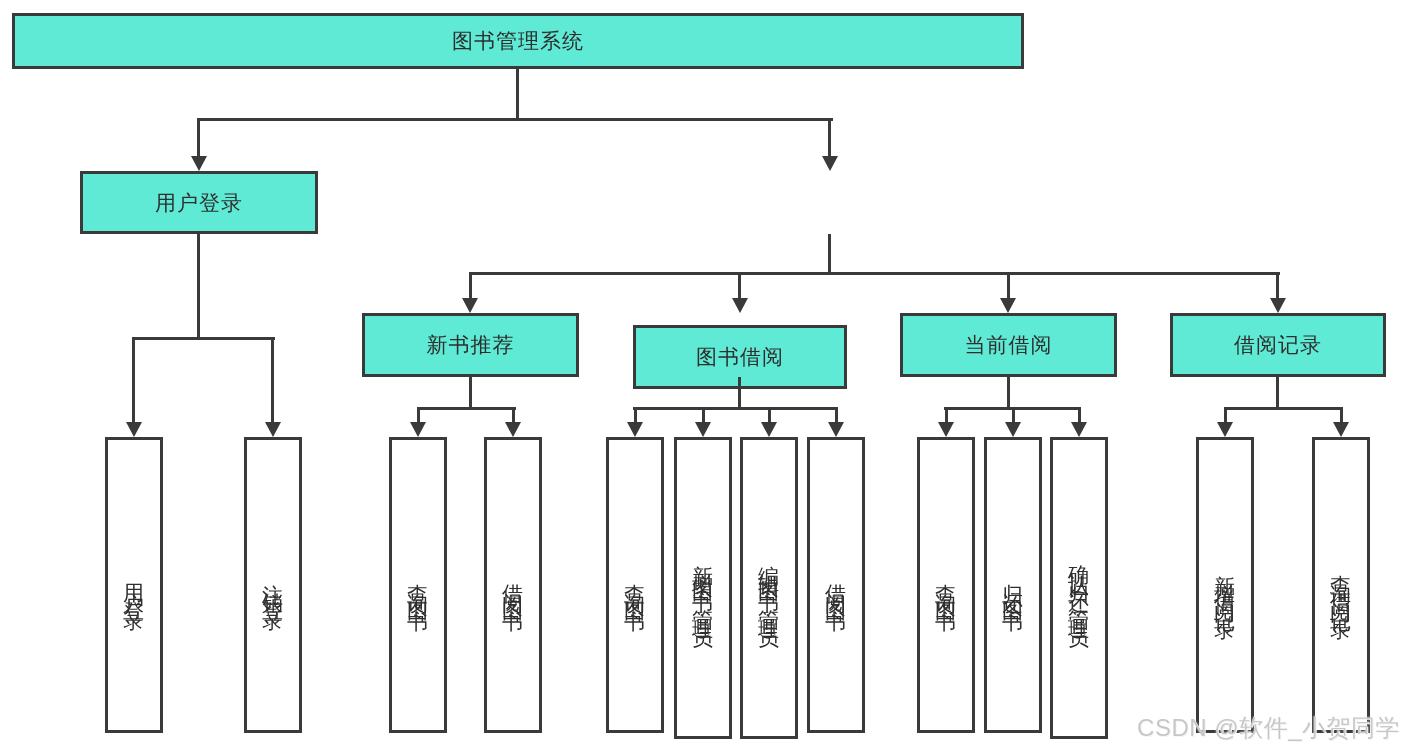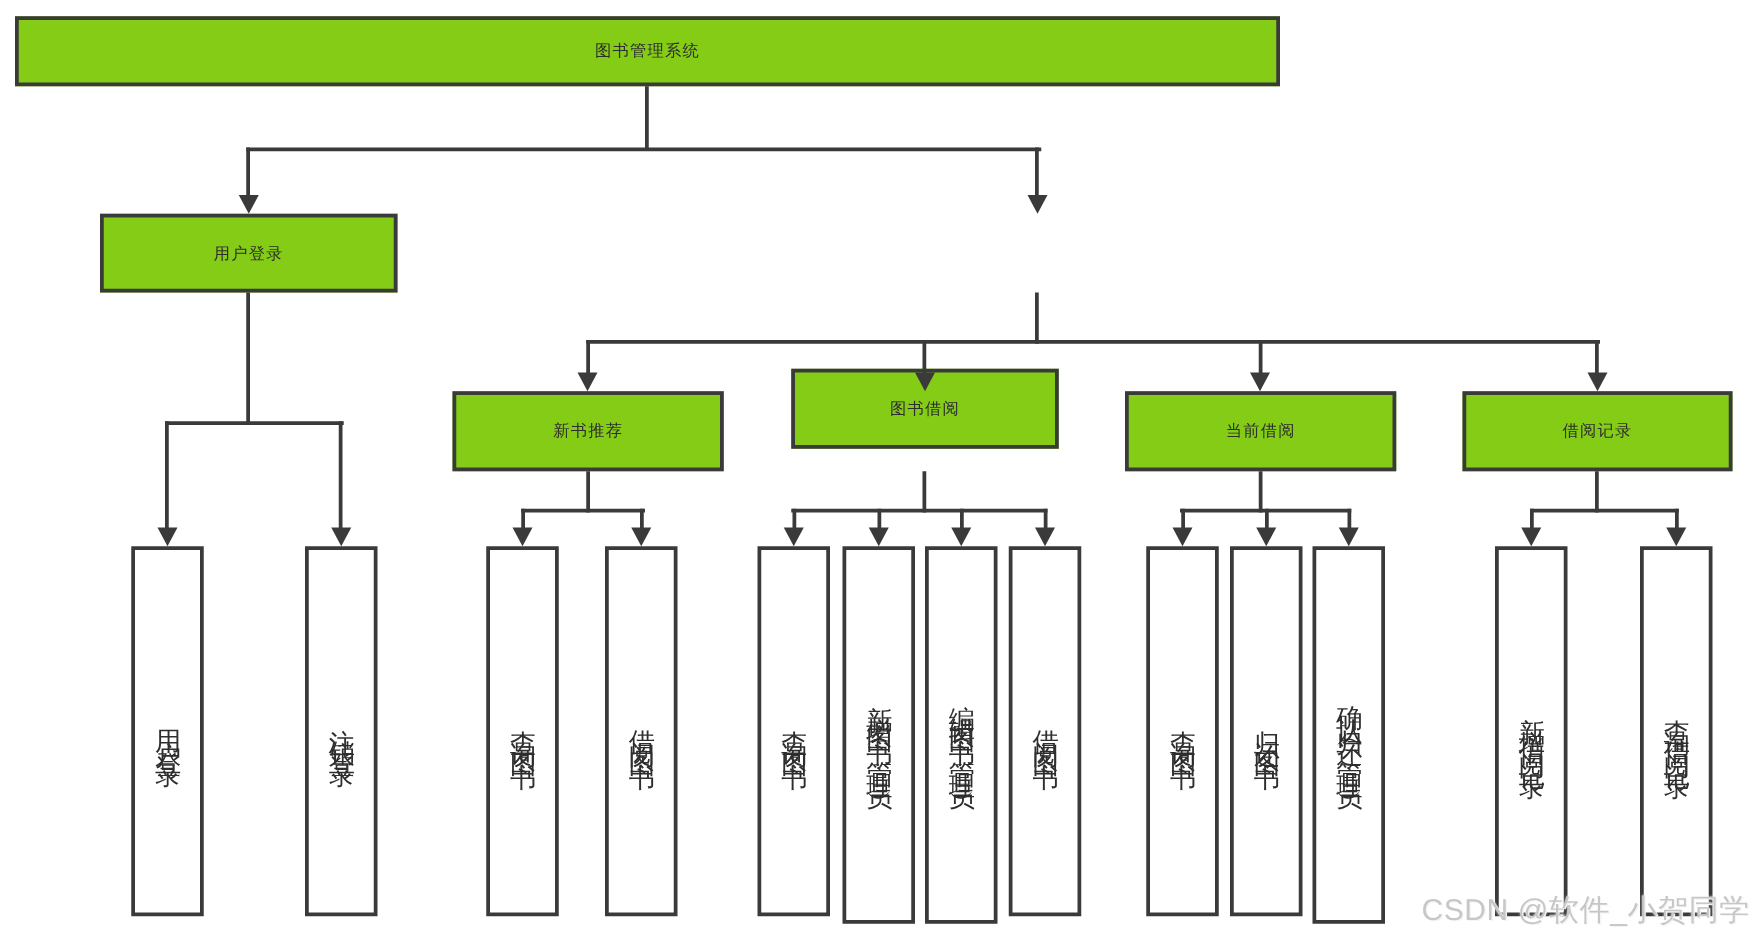--- a/index.html
+++ b/index.html
@@ -9,25 +9,25 @@
     height: 747px;
     background: #ffffff;
     overflow: hidden;
     font-family: "Liberation Sans", "DejaVu Sans", sans-serif;
     color: #2e2e2e;
   }
   .hbox {
     position: absolute;
     box-sizing: border-box;
     border: 3px solid #3a3a3a;
-    background: #84cc16;
+    background: #5eead4;
     display: flex;
     align-items: center;
     justify-content: center;
-    font-size: 13px;
+    font-size: 21px;
     letter-spacing: 1px;
     color: #2e2e2e;
   }
   .vbox {
     position: absolute;
     box-sizing: border-box;
     border: 3px solid #3a3a3a;
     background: #ffffff;
     display: flex;
     align-items: center;
@@ -73,21 +73,21 @@
 
   <div class="hbox" style="left:80px; top:171px; width:238px; height:63px;">
     <span>用户登录</span>
   </div>
 
 
   <div class="hbox" style="left:362px; top:313px; width:217px; height:64px;">
     <span>新书推荐</span>
   </div>
 
-  <div class="hbox" style="left:633px; top:295px; width:214px; height:64px;">
+  <div class="hbox" style="left:633px; top:325px; width:214px; height:64px;">
     <span>图书借阅</span>
   </div>
 
   <div class="hbox" style="left:1170px; top:313px; width:216px; height:64px;">
     <span>借阅记录</span>
   </div>
 
   <div class="hbox" style="left:900px; top:313px; width:217px; height:64px;">
     <span>当前借阅</span>
   </div>

